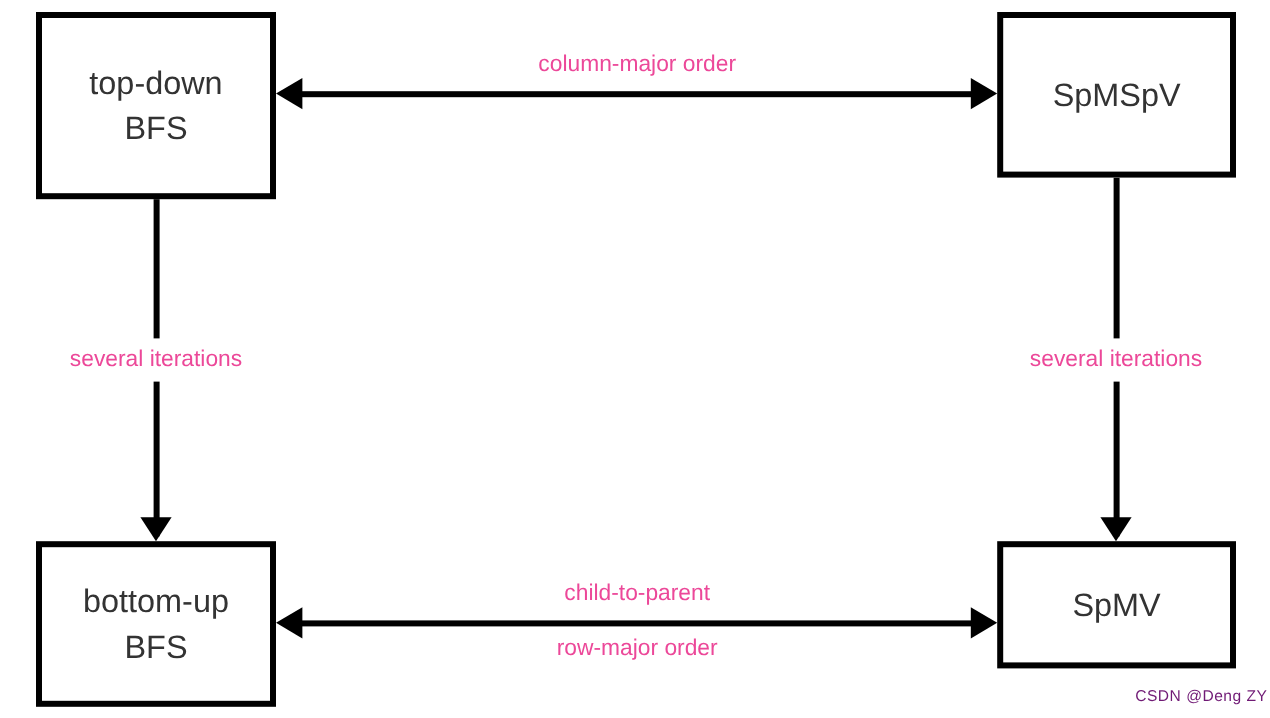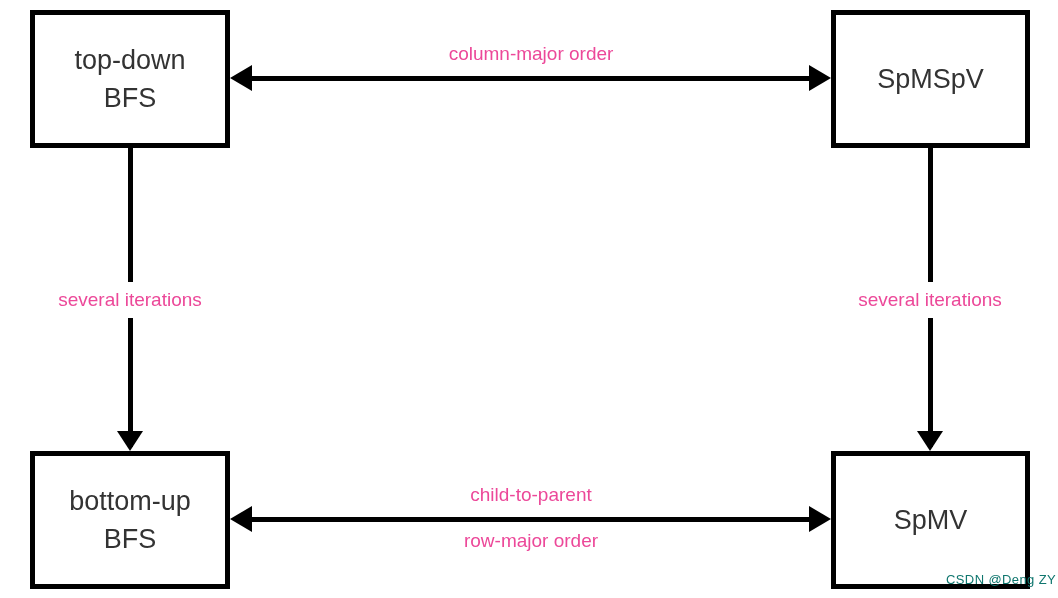--- a/index.html
+++ b/index.html
@@ -32,24 +32,24 @@
   }
   .node-label {
     font-size: 27px;
     line-height: 38px;
     color: #333333;
     text-align: center;
     white-space: pre-line;
     letter-spacing: 0px;
   }
 
-  #box-top-down-bfs  { left: 30px;  top: 10px;  width: 200px; height: 138px; }
+  #box-top-down-bfs  { left: 30px;  top: 10px;  width: 200px; height: 156px; }
   #box-spmspv        { left: 831px; top: 10px;  width: 199px; height: 138px; }
   #box-bottom-up-bfs { left: 30px;  top: 451px; width: 200px; height: 138px; }
-  #box-spmv          { left: 831px; top: 451px; width: 199px; height: 138px; }
+  #box-spmv          { left: 831px; top: 451px; width: 199px; height: 106px; }
 
   
   .shaft-h {
     position: absolute;
     height: 5px;
     background: #000000;
     z-index: 1;
   }
   .shaft-v {
     position: absolute;
@@ -119,21 +119,21 @@
   
   #label-left-iterations  { left: 130px; top: 282px; transform: translateX(-50%); padding: 2px 4px; }
   #label-right-iterations { left: 930px; top: 282px; transform: translateX(-50%); padding: 2px 4px; }
 
   
   #watermark {
     position: absolute;
     left: 946px;
     top: 572px;
     font-size: 13px;
-    color: #0f766e;
+    color: #701a75;
     letter-spacing: 0.4px;
     z-index: 6;
     white-space: nowrap;
     user-select: none;
   }
 </style>
 </head>
 <body>
 
 <div id="canvas">

